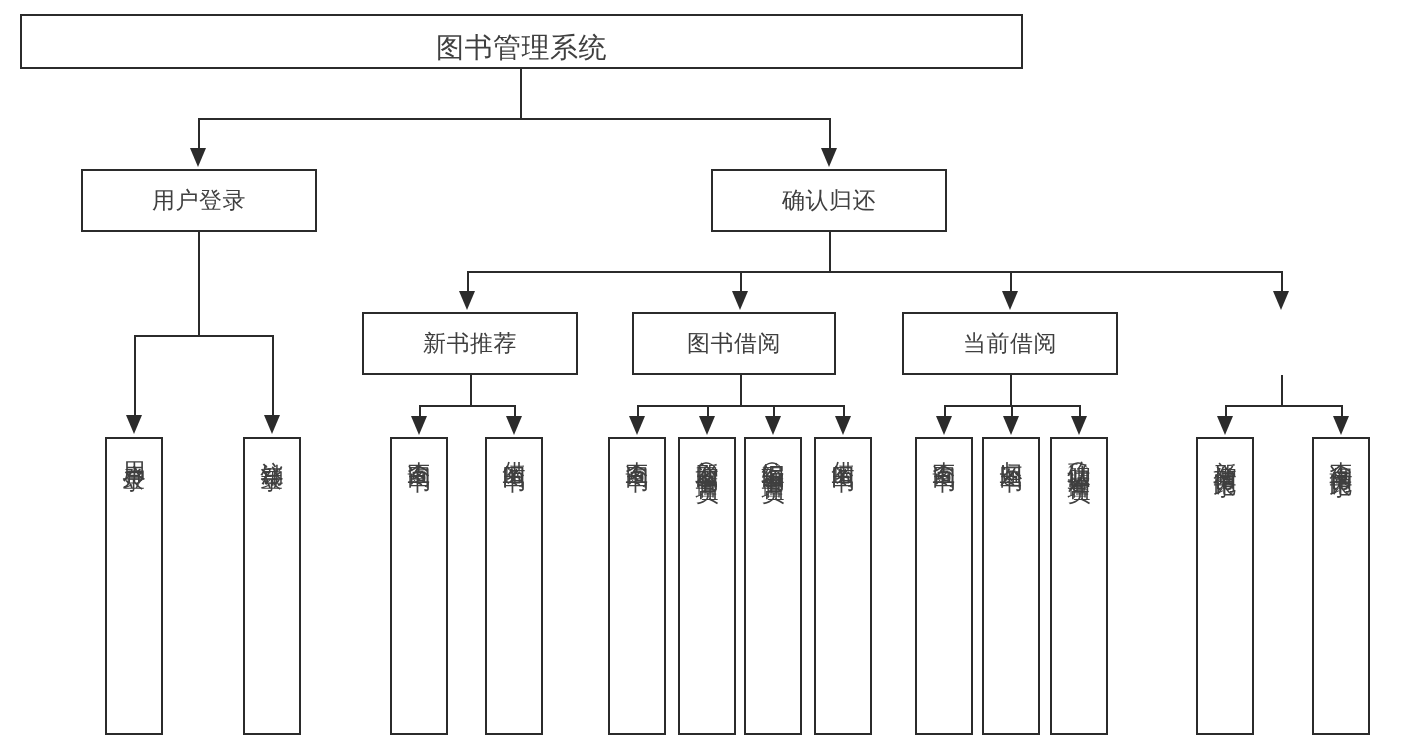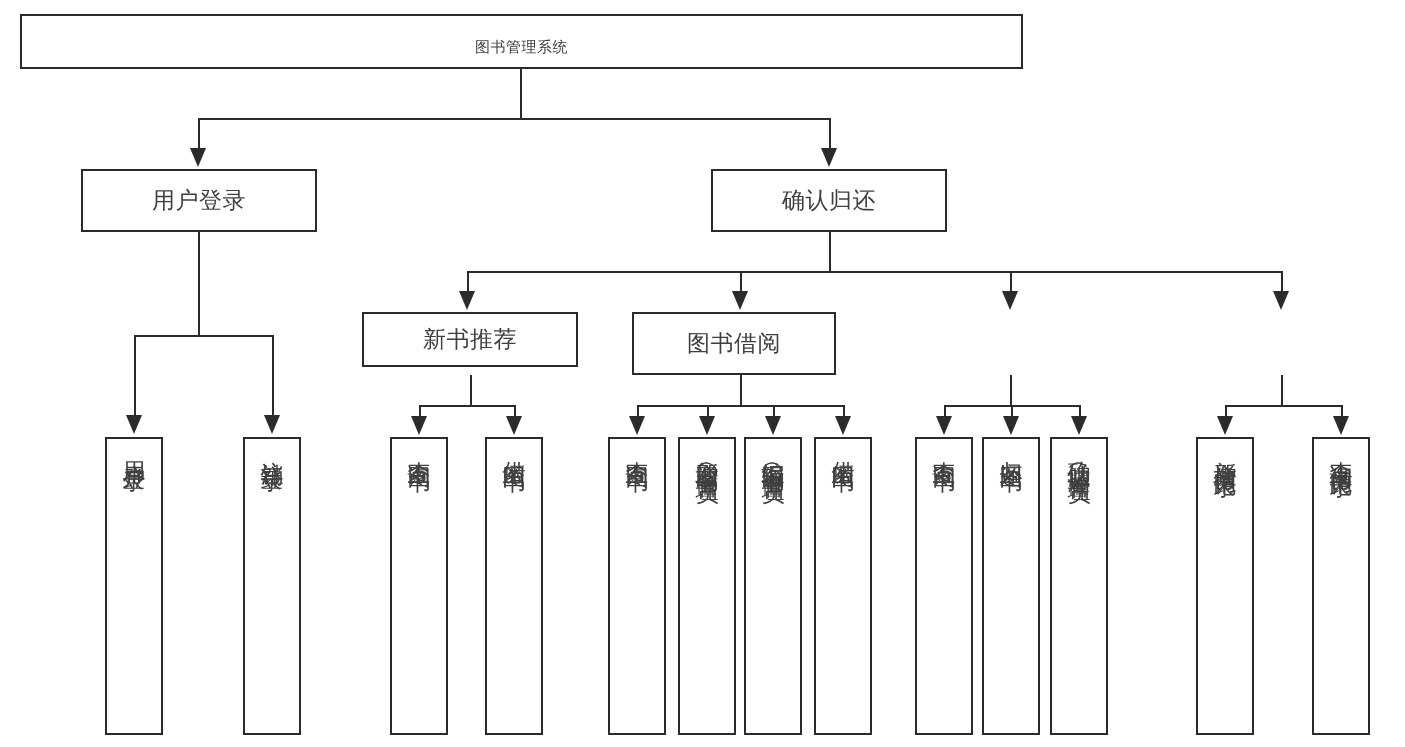--- a/index.html
+++ b/index.html
@@ -34,21 +34,21 @@
     letter-spacing: 0.5px;
     color: #3f3f3f;
     text-align: center;
     white-space: nowrap;
   }
   
   .node.horiz .lbl {
     font-size: 23px;
   }
   .node.root .lbl {
-    font-size: 15px;
+    font-size: 28px;
     margin-top: 12px;
   }
   
   .node.vert {
     align-items: flex-start;
     padding-top: 4px;
   }
   .node.vert .lbl {
     writing-mode: vertical-rl;
     text-orientation: upright;
@@ -127,28 +127,31 @@
 
   <div class="vline" style="left:740px; top:271px; height:23px;"></div>
   <div class="arrow" style="left:732px; top:291px;"></div>
 
   <div class="vline" style="left:1010px; top:271px; height:23px;"></div>
   <div class="arrow" style="left:1002px; top:291px;"></div>
 
   <div class="vline" style="left:1281px; top:271px; height:23px;"></div>
   <div class="arrow" style="left:1273px; top:291px;"></div>
 
-  <div class="node horiz" style="left:362px; top:312px; width:216px; height:55px;">
+  <div class="node horiz" style="left:362px; top:312px; width:216px; height:63px;">
     <span class="lbl">新书推荐</span>
   </div>
 
   <div class="node horiz" style="left:632px; top:312px; width:204px; height:63px;">
     <span class="lbl">图书借阅</span>
   </div>
 
+  <div class="node horiz" style="left:902px; top:312px; width:216px; height:63px;">
+    <span class="lbl">当前借阅</span>
+  </div>
 
 
   <div class="vline" style="left:470px; top:375px; height:30px;"></div>
   <div class="hline" style="left:419px; top:405px; width:95px;"></div>
   <div class="vline" style="left:419px; top:405px; height:13px;"></div>
   <div class="arrow" style="left:411px; top:416px;"></div>
   <div class="vline" style="left:514px; top:405px; height:13px;"></div>
   <div class="arrow" style="left:506px; top:416px;"></div>
 
   <div class="vline" style="left:740px; top:375px; height:30px;"></div>

